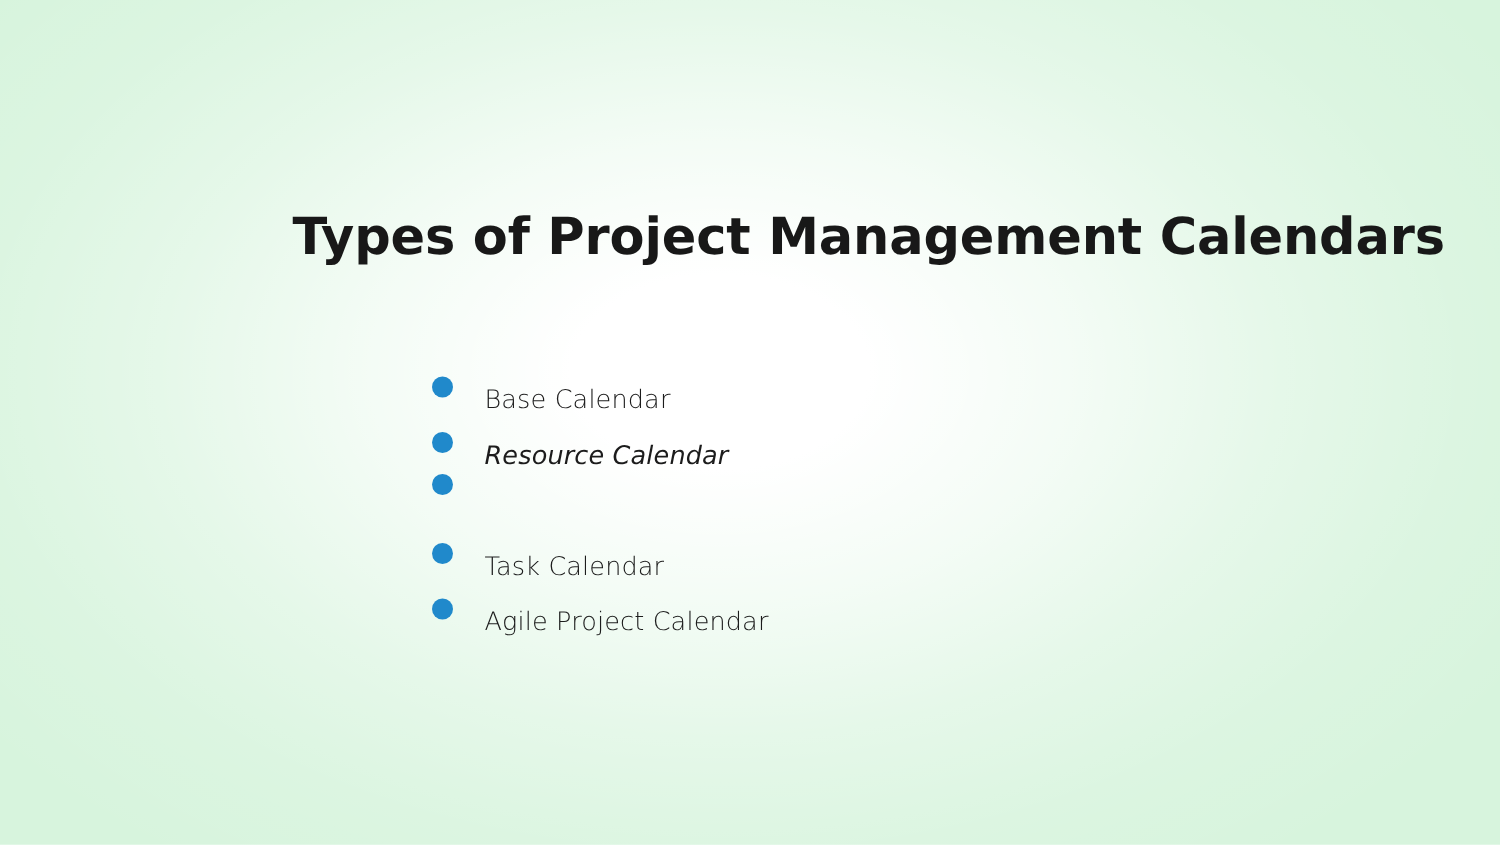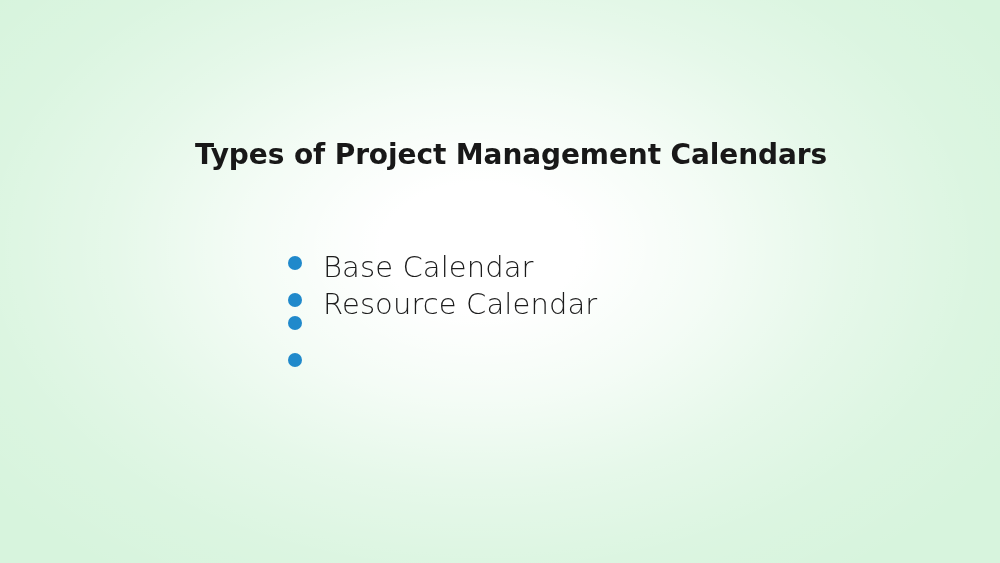--- a/index.html
+++ b/index.html
@@ -38,21 +38,21 @@
   #title-block {
     position: absolute;
     left: 195px;
     top: 138px;
     width: 660px;
   }
 
   #slide-title {
     margin: 0;
     font-family: "DejaVu Sans", "Liberation Sans", sans-serif;
-    font-size: 28px;
+    font-size: 34px;
     font-weight: 700;
     letter-spacing: -0.1px;
     line-height: 1.18;
     color: #181818;
     white-space: nowrap;
   }
 
   
   #bullet-list {
     position: absolute;
@@ -75,21 +75,21 @@
     height: 14px;
     border-radius: 50%;
     background: #2089cb;
     position: relative;
     top: -7px;
     margin-right: 21px;
   }
 
   .bullet-text {
     font-family: "DejaVu Sans", "Liberation Sans", sans-serif;
-    font-size: 29px;
+    font-size: 17px;
     font-weight: 300;
     line-height: 37px;
     letter-spacing: 0.1px;
     color: #1c1c1c;
     white-space: nowrap;
   }
 </style>
 </head>
 <body>
 
@@ -101,28 +101,33 @@
 
   <ul id="bullet-list">
 
     <li class="bullet-row">
       <span class="bullet-marker" style="background: rgb(32, 137, 203);"></span>
       <span class="bullet-text" style="color: rgb(28, 28, 28);">Base Calendar</span>
     </li>
 
     <li class="bullet-row">
       <span class="bullet-marker" style="background: rgb(32, 137, 203);"></span>
-      <span class="bullet-text" style="color: rgb(28, 28, 28);">Resource Calendar</span>
+      <span class="bullet-text" style="color: rgb(28, 28, 28); font-style: italic;">Resource Calendar</span>
     </li>
 
     <li class="bullet-row">
       <span class="bullet-marker" style="background: rgb(32, 137, 203);"></span>
     </li>
 
+    <li class="bullet-row">
+      <span class="bullet-marker" style="background: rgb(32, 137, 203);"></span>
+      <span class="bullet-text" style="color: rgb(28, 28, 28);">Task Calendar</span>
+    </li>
 
 
     <li class="bullet-row">
       <span class="bullet-marker" style="background: rgb(32, 137, 203);"></span>
+      <span class="bullet-text" style="color: rgb(28, 28, 28);">Agile Project Calendar</span>
     </li>
 
   </ul>
 
 </div>
 
 </body></html>

